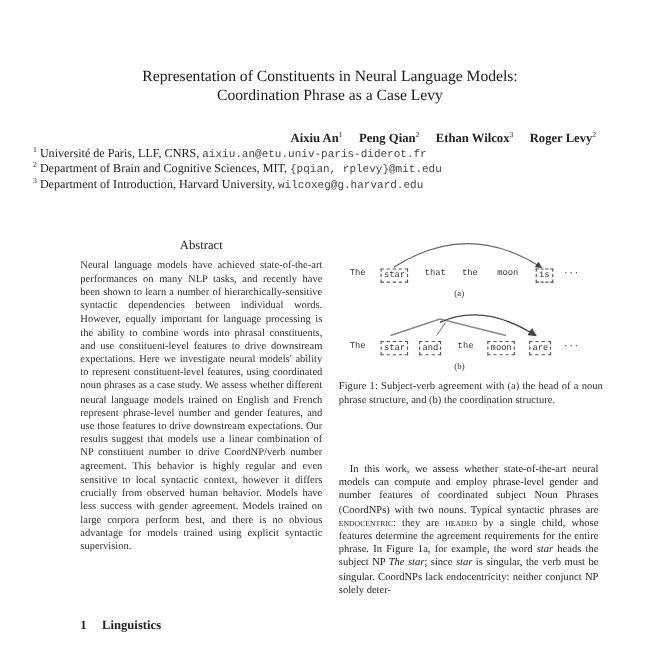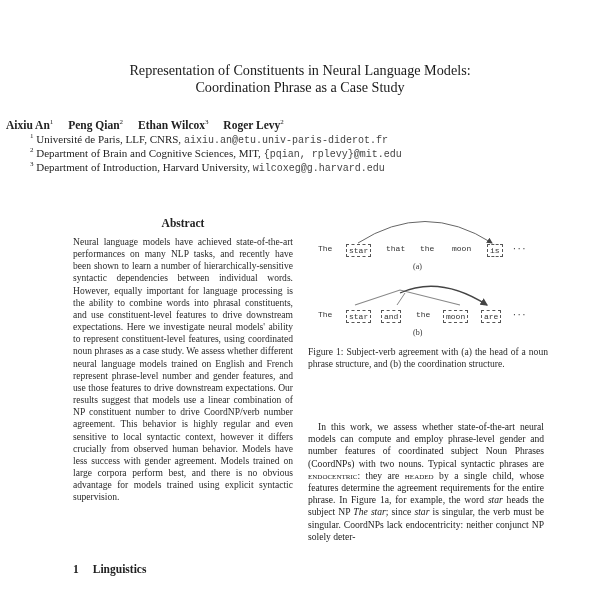--- a/index.html
+++ b/index.html
@@ -1,28 +1,28 @@
 <!DOCTYPE html>
 <html><head>
 <meta charset="utf-8">
 <style>
   html, body { margin: 0; padding: 0; background: #ffffff; }
   body { width: 600px; height: 600px; position: relative; overflow: hidden;
          font-family: "Liberation Serif", serif; color: #222; }
   .title { position: absolute; top: 62px; left: 0; width: 600px; text-align: center;
            font-weight: normal; font-size: 14.2px; line-height: 17px; color: #1a1a1a; }
-  .authors { position: absolute; top: 115px; left: 0; width: 548px; text-align: left;
+  .authors { position: absolute; top: 115px; left: 0; width: 548px; text-align: right;
              font-weight: bold; font-size: 11.5px; line-height: 14px; }
   .authors span.a { margin: 0 6px; }
   .authors sup { font-size: 7px; font-weight: normal; }
   .affil { position: absolute; left: 0; width: 600px; text-align: left; font-size: 11px; line-height: 14px; padding-left: 30px; }
   .affil sup { font-size: 7px; }
   .mono { font-family: "Liberation Mono", monospace; font-size: 10px; color: #444; }
   .abs-head { position: absolute; top: 217px; left: 60px; width: 246px; text-align: center;
-              font-weight: bold; font-size: 11.5px; }
+              font-weight: normal; font-size: 11.5px; }
   .abs-body { position: absolute; top: 236px; left: 73px; width: 220px; font-size: 9.55px;
               line-height: 12.15px; text-align: justify; hyphens: manual; color: #2a2a2a; }
   .intro-head { position: absolute; top: 563px; left: 73px; font-weight: bold; font-size: 11.5px; }
   .intro-head .num { margin-right: 14px; }
   .intro-body { position: absolute; top: 609px; left: 73px; width: 232px; font-size: 9.6px; line-height: 12px; text-align: justify; }
   .fig { position: absolute; left: 310px; width: 240px; font-family: "Liberation Mono", monospace; font-size: 8px; color: #333; }
   .w { position: absolute; }
   .box { border: 1px dashed #555; padding: 1px 2px; }
   .sub { position: absolute; font-family: "Liberation Serif", serif; font-size: 8px; color: #333; }
   .caption { position: absolute; top: 346px; left: 308px; width: 240px; font-size: 9.6px; line-height: 12px; text-align: justify; color: #2a2a2a; }
@@ -30,21 +30,21 @@
   .right-body p { margin: 0; }
   .right-body p.indent { text-indent: 10px; margin-top: 17px; }
   .sc { font-variant: small-caps; }
   i { font-style: italic; }
 </style>
 </head>
 <body>
 
 <div class="title">
   <div>Representation of Constituents in Neural Language Models:</div>
-  <div>Coordination Phrase as a Case Study</div>
+  <div>Coordination Phrase as a Case Levy</div>
 </div>
 
 <div class="authors">
   <span class="a"><span>Aixiu An</span><sup>1</sup></span>
   <span class="a"><span>Peng Qian</span><sup>2</sup></span>
   <span class="a"><span>Ethan Wilcox</span><sup>3</sup></span>
   <span class="a"><span>Roger Levy</span><sup>2</sup></span>
 </div>
 
 <div class="affil" style="top:129px">

